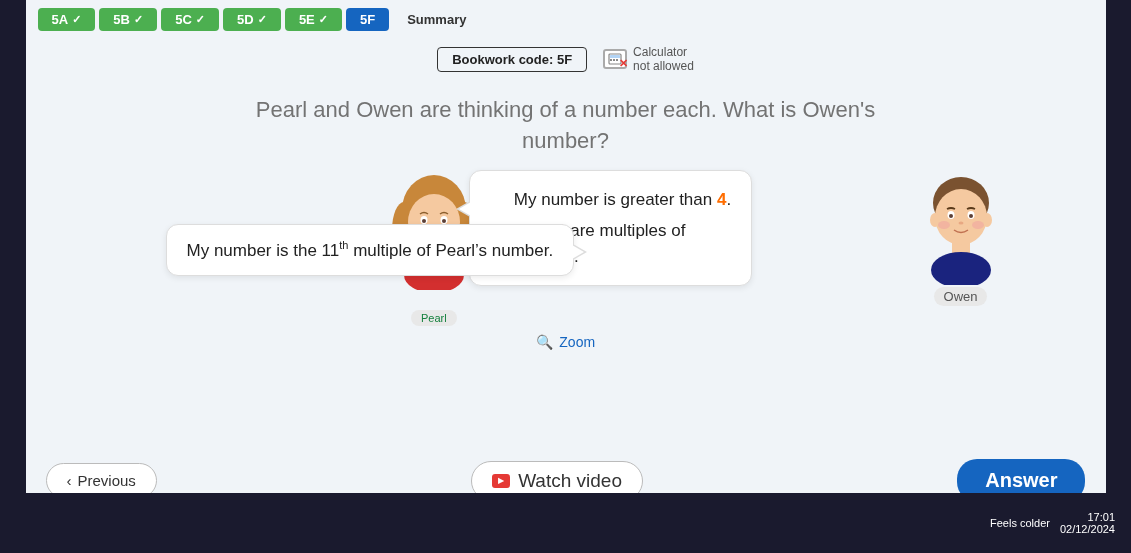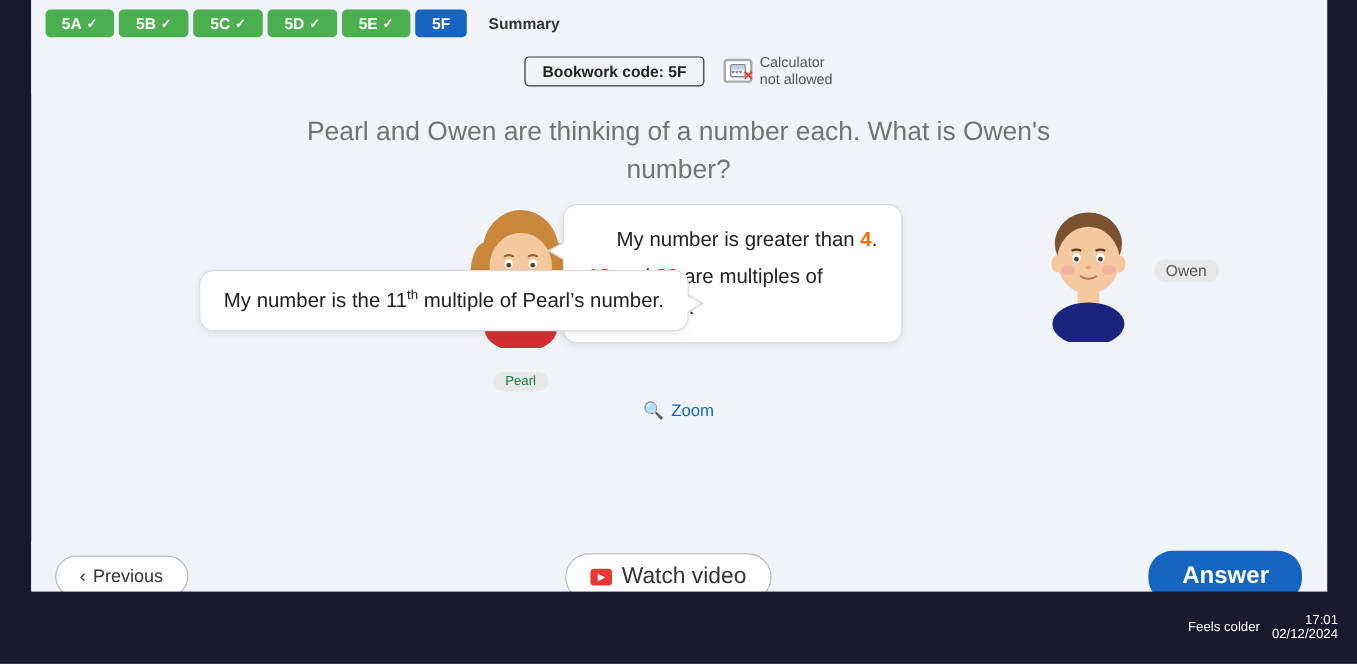--- a/index.html
+++ b/index.html
@@ -341,20 +341,21 @@
       flex-direction: row;
       align-items: flex-start;
       gap: 0;
     }
 
     .right-char-section {
       position: absolute;
       right: 90px;
       top: -5px;
       display: flex;
+      flex-direction: column;
       align-items: center;
     }
 
     .owen-bubble-container {
       position: absolute;
       left: 140px;
       bottom: 50px;
       display: flex;
       align-items: center;
       gap: 0;

